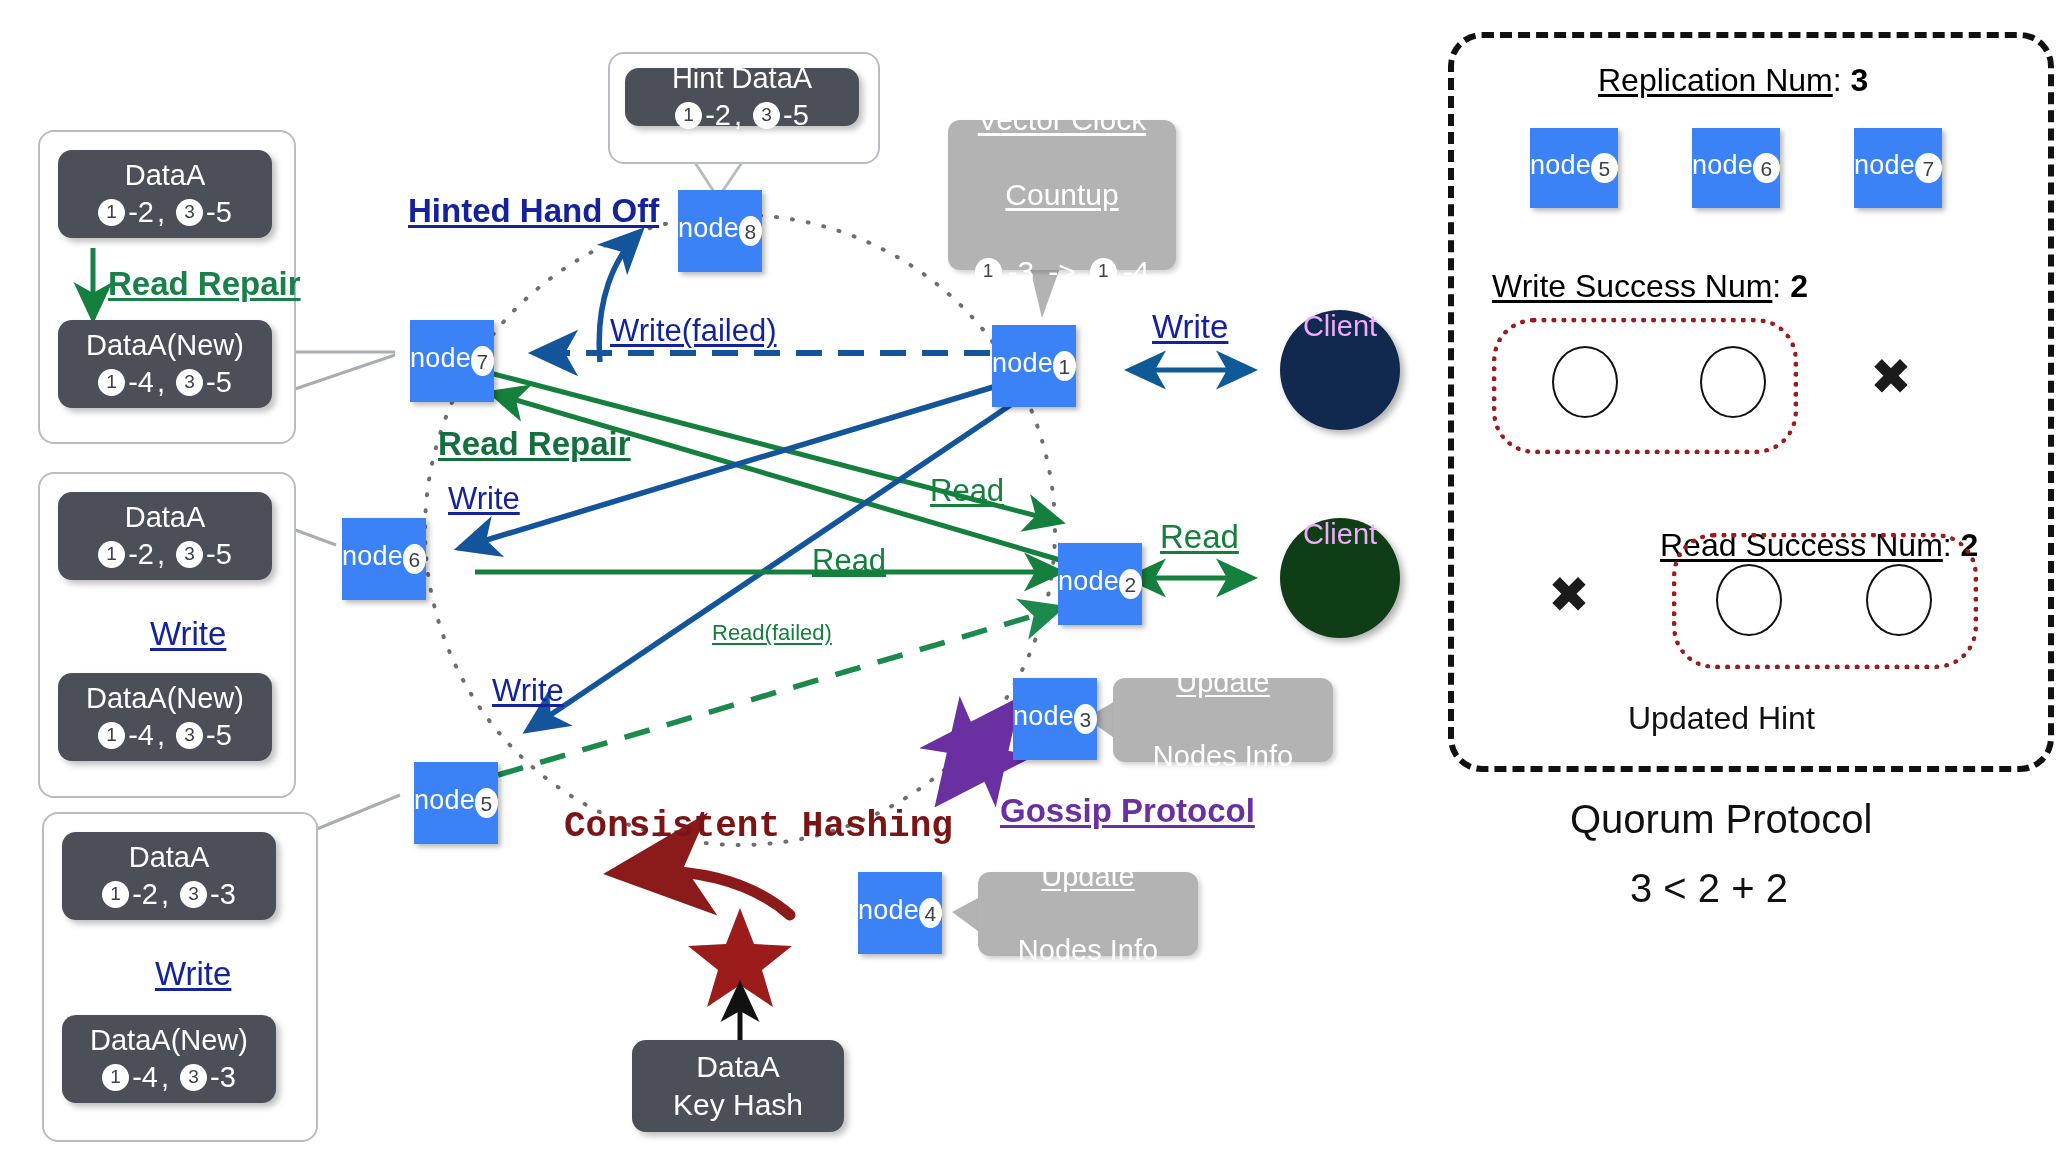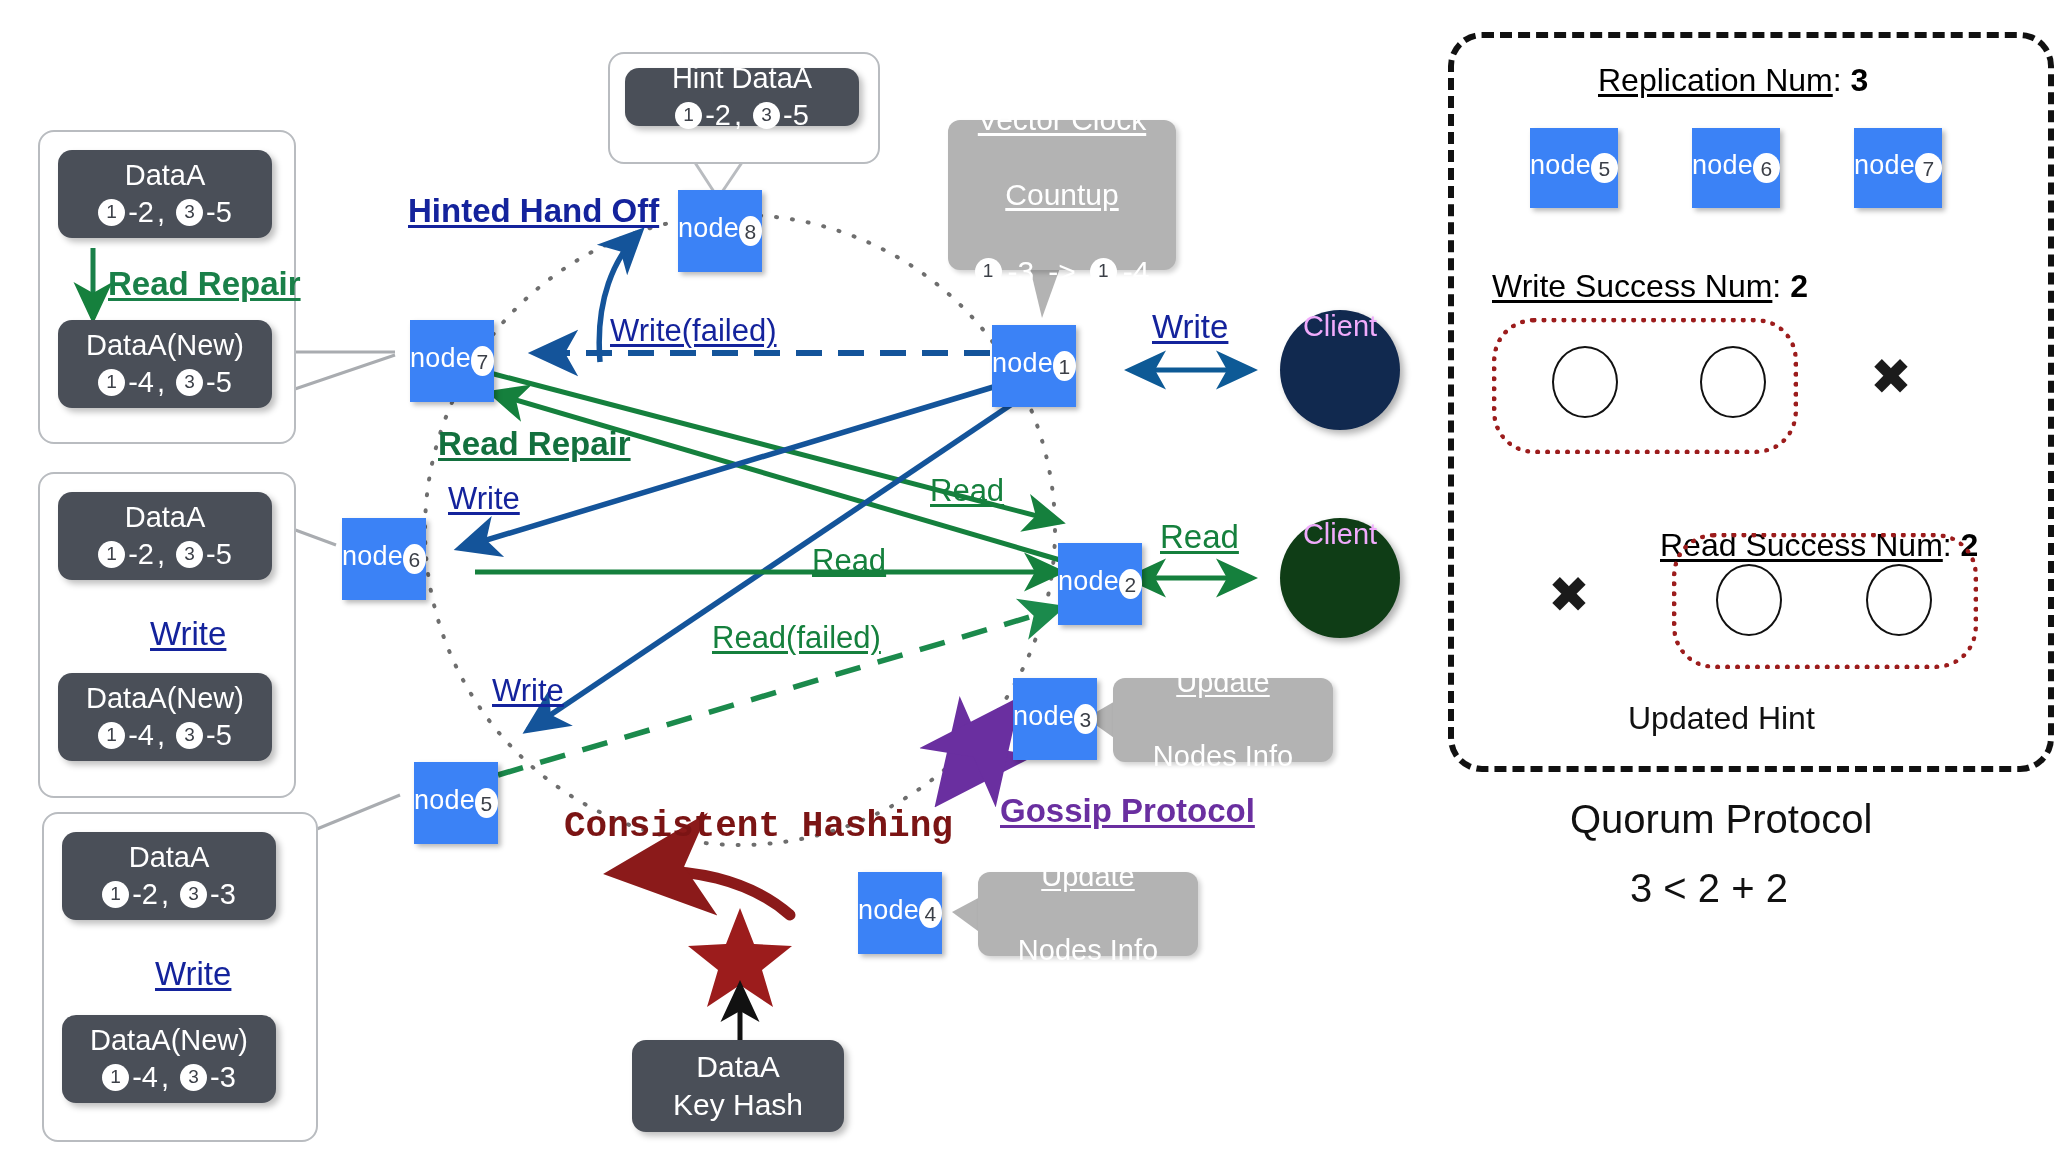--- a/index.html
+++ b/index.html
@@ -261,21 +261,21 @@
   <div class="nlabel">node</div>
   <div class="nnum">7</div>
 </div>
 
 <div class="lbl u" style="left:408px;top:192px;font-size:33px;font-weight:bold;color:#14239c;">Hinted Hand Off</div>
 <div class="lbl u" style="left:610px;top:313px;font-size:31px;color:#14239c;">Write(failed)</div>
 <div class="lbl u" style="left:438px;top:425px;font-size:33px;font-weight:bold;color:#13703e;">Read Repair</div>
 <div class="lbl u" style="left:448px;top:481px;font-size:31px;color:#14239c;">Write</div>
 <div class="lbl u" style="left:930px;top:473px;font-size:31px;color:#15803d;">Read</div>
 <div class="lbl u" style="left:812px;top:543px;font-size:31px;color:#15803d;">Read</div>
-<div class="lbl u" style="left:712px;top:620px;font-size:31px;color:#15803d;">Read(failed)</div>
+<div class="lbl u" style="left:712px;top:620px;font-size:22px;color:#15803d;">Read(failed)</div>
 <div class="lbl u" style="left:492px;top:673px;font-size:31px;color:#14239c;">Write</div>
 <div class="lbl" style="left:564px;top:806px;font-size:36px;font-weight:bold;color:#7b1414;font-family:Liberation Mono, monospace;">Consistent Hashing</div>
 <div class="lbl u" style="left:1000px;top:792px;font-size:33px;font-weight:bold;color:#6a2fa0;">Gossip Protocol</div>
 
 <div class="lbl u" style="left:1152px;top:308px;font-size:33px;color:#14239c;">Write</div>
 <div class="client" style="left:1280px;top:310px;width:120px;height:120px;background:#11294f;">
   <span>Client</span>
 </div>
 <div class="lbl u" style="left:1160px;top:518px;font-size:33px;color:#15803d;">Read</div>
 <div class="client" style="left:1280px;top:518px;width:120px;height:120px;background:#0f3d16;">

